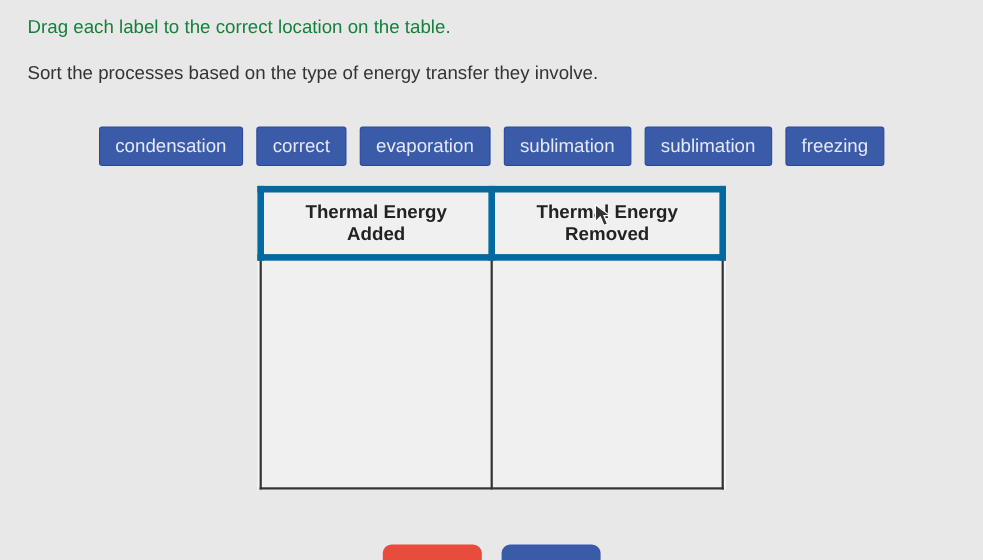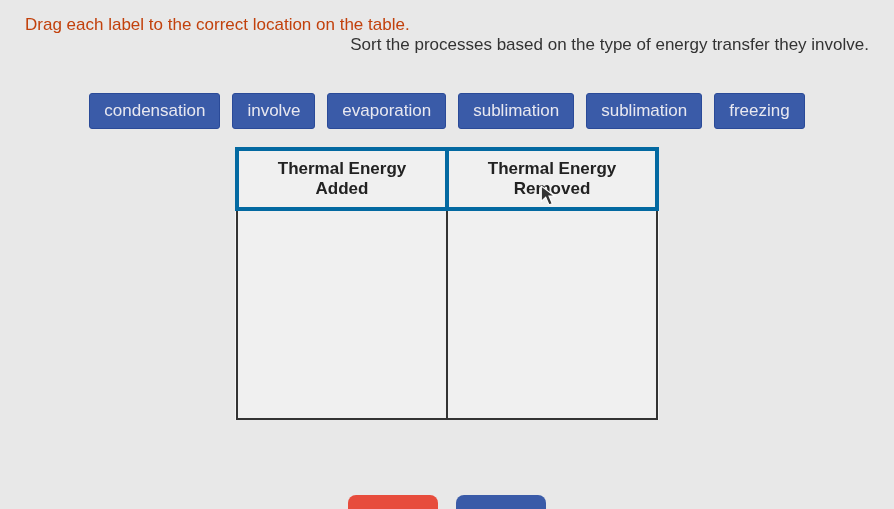--- a/index.html
+++ b/index.html
@@ -10,29 +10,29 @@
     body {
       font-family: Arial, sans-serif;
       background: #e8e8e8;
       width: 894px;
       height: 509px;
       padding: 15px 25px;
       position: relative;
     }
     .instruction-primary {
       font-size: 17px;
-      color: #c2410c;
+      color: #15803d;
+      margin-bottom: 22px;
       font-weight: normal;
     }
     .instruction-secondary {
       font-size: 17px;
       color: #333;
       margin-bottom: 38px;
       font-weight: normal;
-      text-align: right;
     }
     .labels-row {
       display: flex;
       justify-content: center;
       gap: 12px;
       margin-bottom: 18px;
       padding: 0 20px;
     }
     .draggable-label {
       background: #3a5ba8;
@@ -47,21 +47,21 @@
     }
     .table-container {
       display: flex;
       justify-content: center;
     }
     .sort-table {
       border-collapse: collapse;
       background: #f5f5f5;
     }
     .sort-table th {
-      border: 4px solid #0369a1;
+      border: 6px solid #0369a1;
       padding: 8px 20px;
       font-size: 17px;
       font-weight: bold;
       color: #222;
       text-align: center;
       width: 210px;
       height: 55px;
       background: #f0f0f0;
     }
     .sort-table td {
@@ -104,21 +104,21 @@
     }
   </style>
 </head>
 <body>
 
 <div class="instruction-primary">Drag each label to the correct location on the table.</div>
 <div class="instruction-secondary">Sort the processes based on the type of energy transfer they involve.</div>
 
 <div class="labels-row">
   <div class="draggable-label">condensation</div>
-  <div class="draggable-label">involve</div>
+  <div class="draggable-label">correct</div>
   <div class="draggable-label">evaporation</div>
   <div class="draggable-label">sublimation</div>
   <div class="draggable-label">sublimation</div>
   <div class="draggable-label">freezing</div>
 </div>
 
 <div class="table-container">
   <table class="sort-table">
     <thead>
       <tr>

